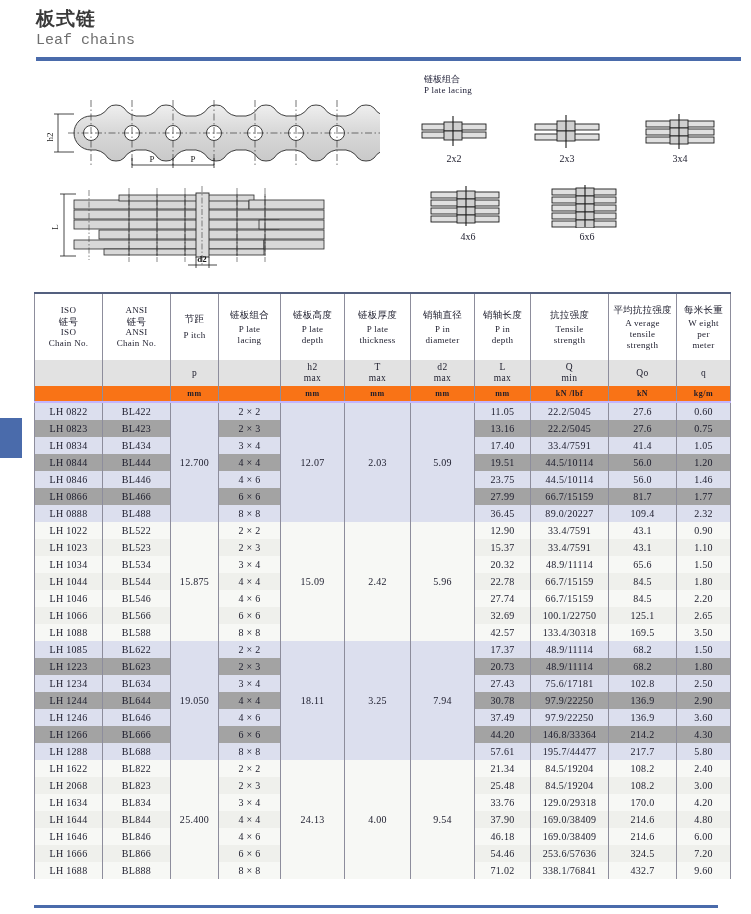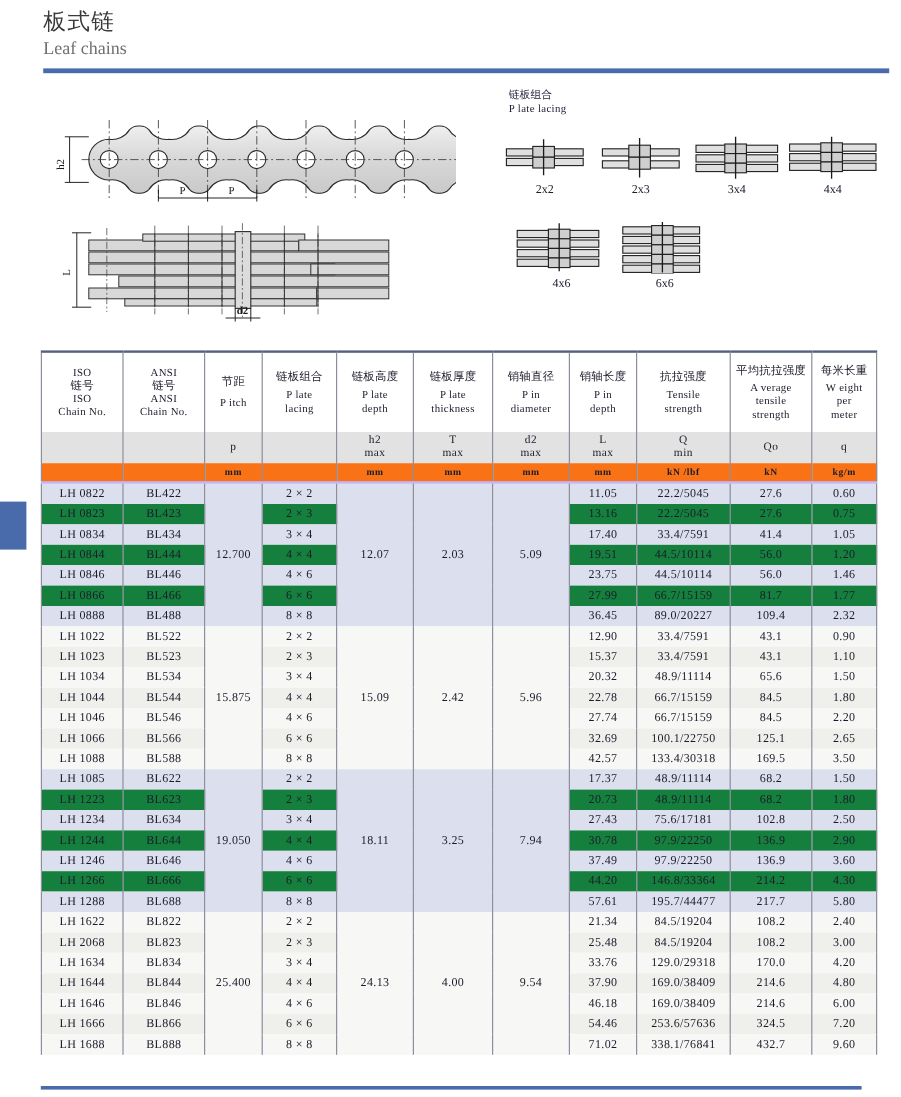--- a/index.html
+++ b/index.html
@@ -19,27 +19,27 @@
   
   .title-block {
     position: absolute;
     left: 36px;
     top: 8px;
     width: 690px;
   }
   .title-cn {
     font-family: "Liberation Sans", sans-serif;
     font-size: 19px;
-    font-weight: normal;
+    font-weight: bold;
     color: #3a3a3a;
     letter-spacing: 1px;
     line-height: 22px;
   }
   .title-en {
-    font-family: Liberation Serif, serif;
+    font-family: Liberation Mono, monospace;
     font-size: 15px;
     color: #6f6f6f;
     line-height: 20px;
     margin-top: 1px;
   }
   .title-rule {
     position: absolute;
     left: 36px;
     top: 57px;
     width: 705px;
@@ -78,20 +78,21 @@
     font-family: "Liberation Sans", sans-serif;
     font-size: 9px;
     color: #23233a;
     line-height: 11px;
   }
   .lacing-title .en { font-family: "Liberation Serif", serif; font-size: 9px; letter-spacing: .3px; }
 
   .lacing-row {
     position: absolute;
     display: flex;
+    gap: 33px;
   }
   .lacing-row.r1 { left: 414px; top: 48px; width: 320px; }
   .lacing-row.r2 { left: 425px; top: 120px; width: 240px; }
 
   .lacing-cell {
     width: 80px;
     text-align: center;
   }
   .lacing-cell.w2 { width: 86px; }
   .lacing-label {
@@ -170,21 +171,21 @@
   }
   .sym { letter-spacing: .4px; }
 
   table.spec tbody td {
     height: 17px;
     font-size: 10px;
     letter-spacing: .3px;
   }
   tbody tr.band-a td { background: #dcdfee; }
   tbody tr.band-b td { background: #f7f8f5; }
-  tbody tr.band-a td.zebra-odd { background: #15803d; margin-left: 43px; }
+  tbody tr.band-a td.zebra-odd { background: #a3a3a3; margin-left: 43px; }
   tbody tr.band-b td.zebra-odd { background: #eff0ec; }
 
   td.grp {
     font-size: 10.5px;
   }
   td.lacing-val { letter-spacing: .8px; }
 
   .table-bottom-rule {
     position: absolute;
     left: 34px;

